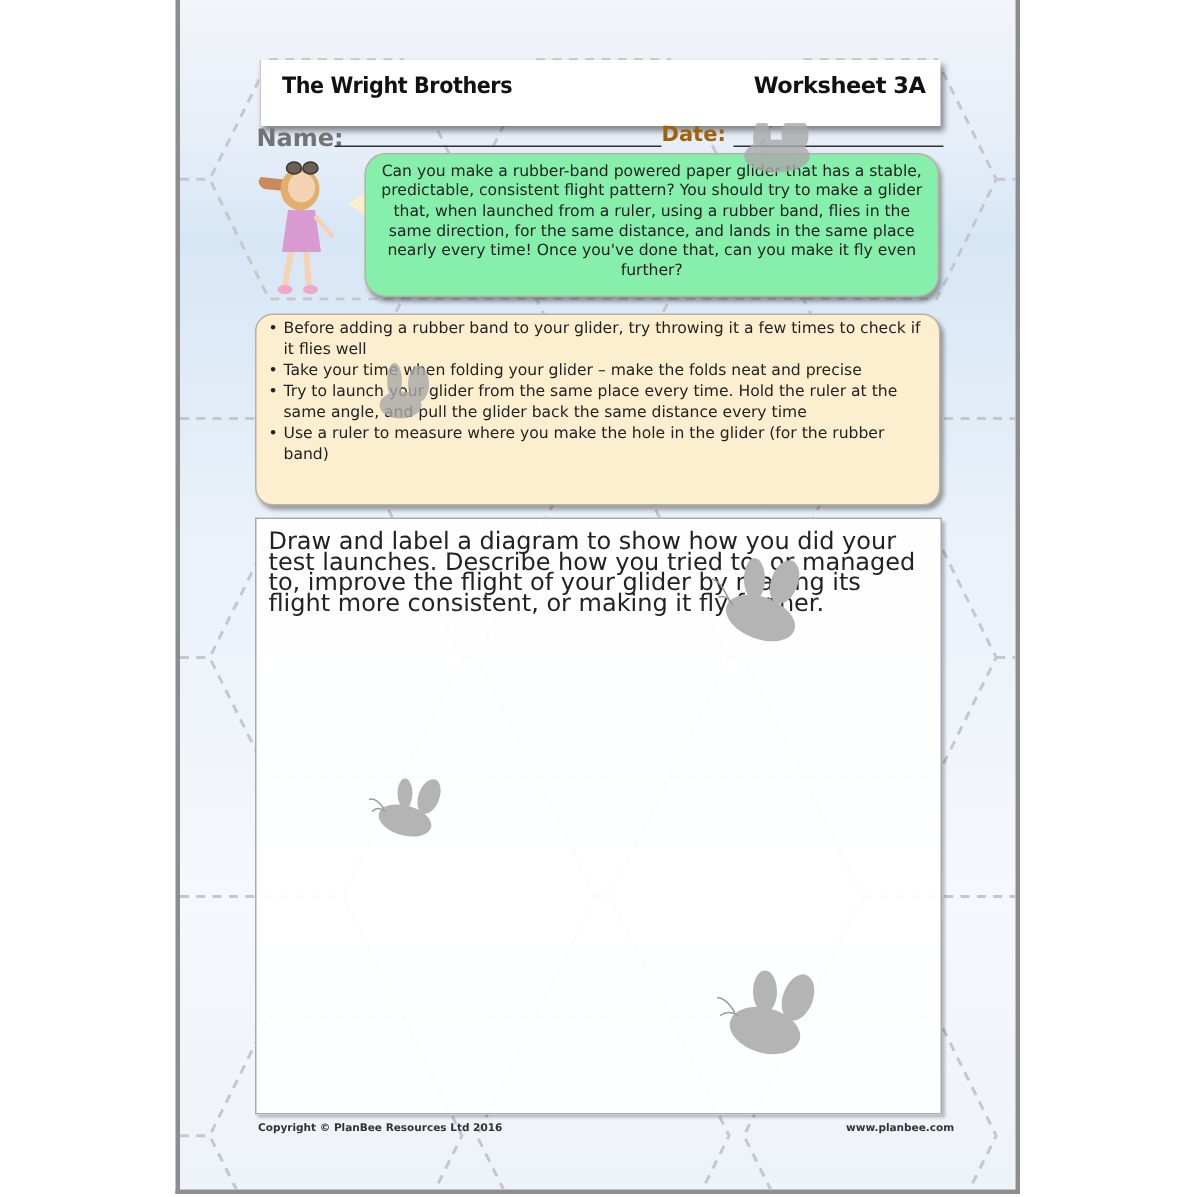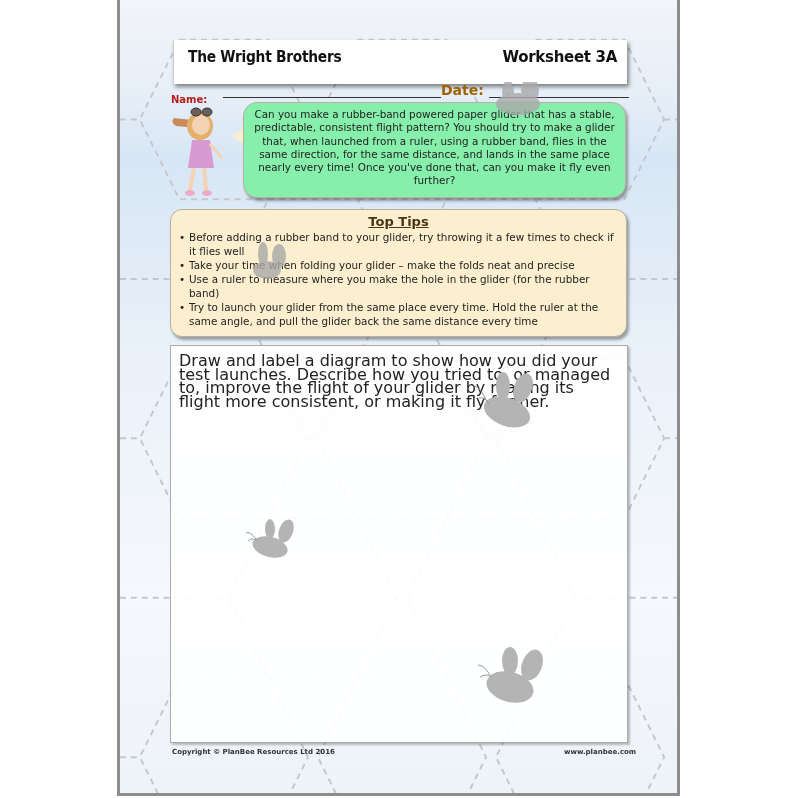--- a/index.html
+++ b/index.html
@@ -17,21 +17,21 @@
     }
     .hex-bg { position: absolute; left: 0; top: 0; width: 100%; height: 100%; }
     .title-bar {
       position: absolute; left: 173px; top: 40px; width: 453px; height: 44px;
       background: #fff; box-shadow: 2px 3px 4px rgba(0,0,0,0.45);
       border-left: 1px solid #ccc;
     }
     .title-left { position: absolute; left: 14px; top: 8px; font-size: 15px; font-weight: bold; color: #111; font-family: "DejaVu Sans", sans-serif; letter-spacing: -0.3px; transform: scaleX(0.92); transform-origin: left; }
     .title-right { position: absolute; right: 10px; top: 8px; font-size: 15px; font-weight: bold; color: #111; letter-spacing: -0.3px; }
     .name-row { position: absolute; left: 171px; top: 82px; width: 458px; height: 18px; }
-    .name-label { position: absolute; left: 0; top: 12px; font-size: 10px; font-weight: bold; color: #b91c1c; }
+    .name-label { position: absolute; left: 0; top: 0; font-size: 16px; font-weight: bold; color: #737373; }
     .name-line { position: absolute; left: 52px; top: 15px; width: 218px; border-bottom: 1px solid #333; }
     .date-label { position: absolute; left: 270px; top: 0; font-size: 14px; font-weight: bold; color: #a16207; }
     .date-line { position: absolute; left: 318px; top: 15px; width: 140px; border-bottom: 1px solid #333; }
     .character { position: absolute; left: 168px; top: 100px; width: 70px; height: 100px; }
     .intro-bubble {
       position: absolute; left: 243px; top: 102px; width: 383px; height: 96px;
       background: #86efac; border: 1px solid #b9b1a0; border-radius: 14px;
       box-shadow: 2px 3px 3px rgba(0,0,0,0.35);
       font-size: 10.4px; line-height: 13.3px; color: #222; text-align: center;
       padding: 5px 10px; box-sizing: border-box;
@@ -126,26 +126,25 @@
   <ellipse cx="22" cy="93" rx="5" ry="3" fill="#f0a8c8"></ellipse>
   <ellipse cx="39" cy="93" rx="5" ry="3" fill="#f0a8c8"></ellipse>
 </svg>
 
 <div class="bubble-tail"></div>
 <div class="intro-bubble">
   <span>Can you make a rubber-band powered paper glider that has a stable, predictable, consistent flight pattern? You should try to make a glider that, when launched from a ruler, using a rubber band, flies in the same direction, for the same distance, and lands in the same place nearly every time! Once you've done that, can you make it fly even further?</span>
 </div>
 
 <div class="tips-box">
-  <div class="tips-title">Top Tips</div>
   <ul class="tips-list">
     <li>Before adding a rubber band to your glider, try throwing it a few times to check if it flies well</li>
     <li>Take your time when folding your glider – make the folds neat and precise</li>
+    <li>Try to launch your glider from the same place every time. Hold the ruler at the same angle, and pull the glider back the same distance every time</li>
     <li>Use a ruler to measure where you make the hole in the glider (for the rubber band)</li>
-    <li>Try to launch your glider from the same place every time. Hold the ruler at the same angle, and pull the glider back the same distance every time</li>
   </ul>
 </div>
 
 <div class="draw-box">
   <div class="draw-instructions">Draw and label a diagram to show how you did your test launches. Describe how you tried to, or managed to, improve the flight of your glider by making its flight more consistent, or making it fly further.</div>
 </div>
 
 <svg class="bee" style="left:470px;top:82px;width:90px;height:45px;" viewBox="0 0 90 45">
   <g fill="#a9a9a9" opacity="0.8">
       <ellipse cx="48" cy="22" rx="22" ry="11"></ellipse>

